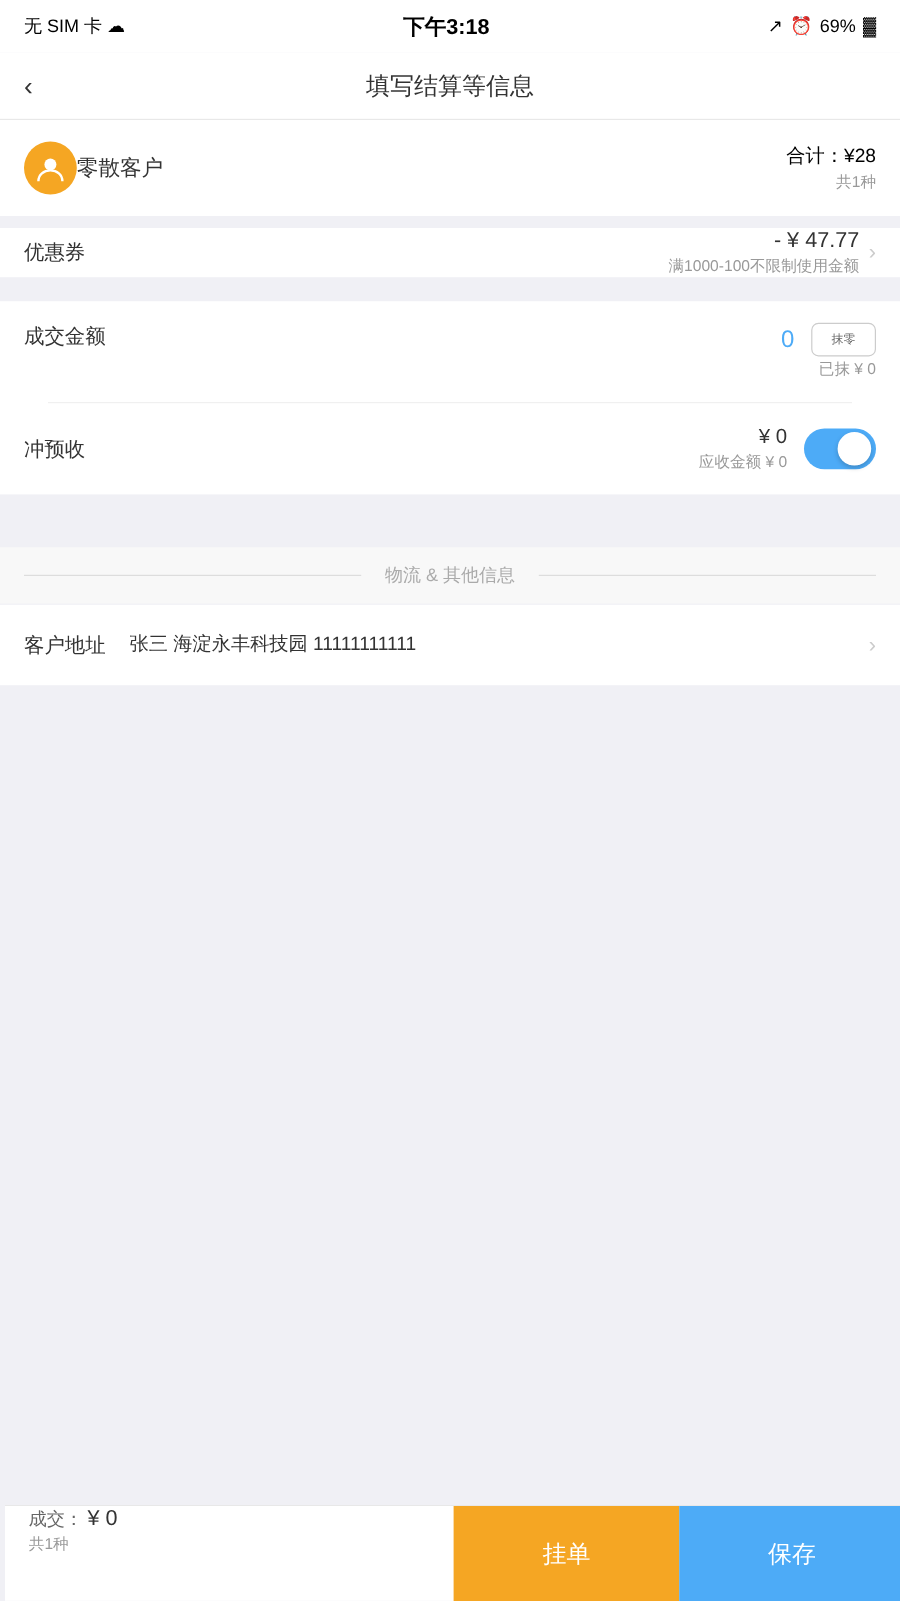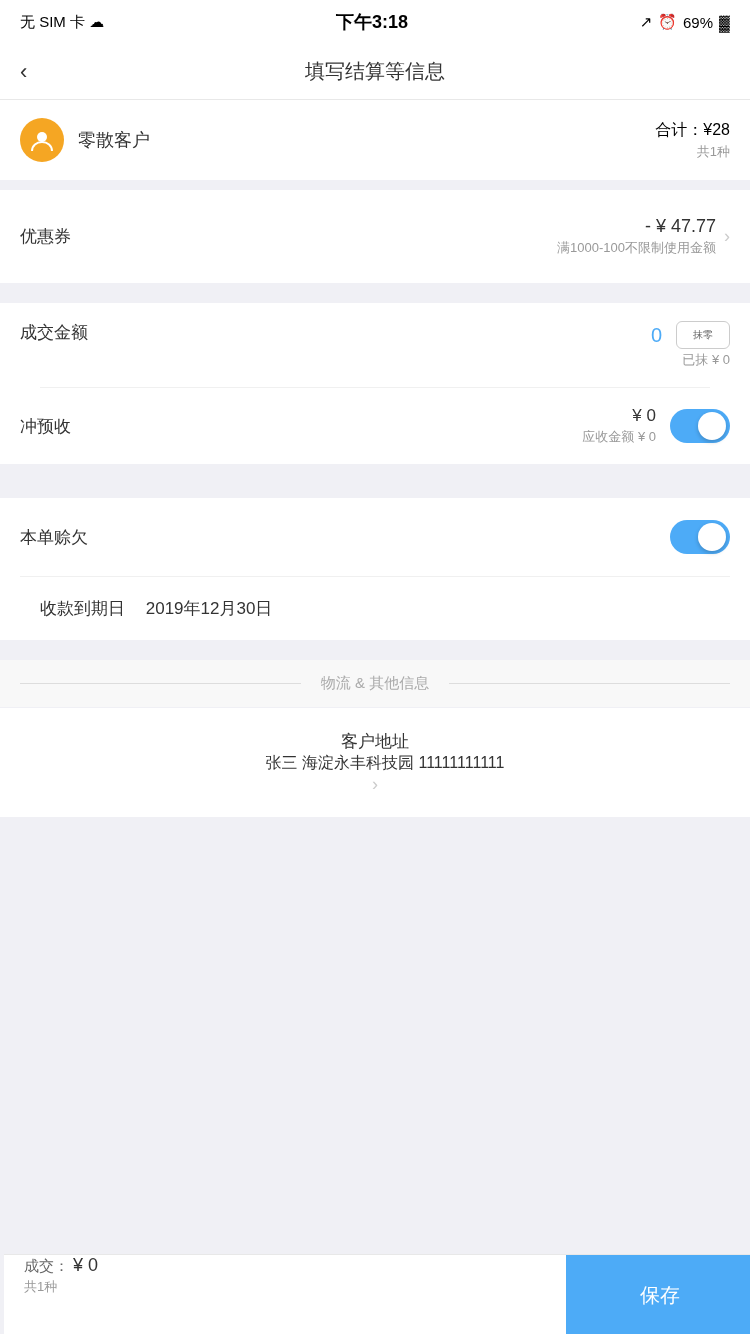--- a/index.html
+++ b/index.html
@@ -66,21 +66,20 @@
     
     .customer-row {
       padding: 18px 20px;
       display: flex;
       align-items: center;
       justify-content: space-between;
     }
     .customer-left {
       display: flex;
       align-items: center;
-      gap: 14px;
     }
     .customer-avatar {
       width: 44px;
       height: 44px;
       border-radius: 50%;
       background: #f5a623;
       display: flex;
       align-items: center;
       justify-content: center;
       font-size: 22px;
@@ -102,21 +101,21 @@
 
     
     .divider {
       height: 1px;
       background: #f0f0f0;
       margin: 0 20px;
     }
 
     
     .coupon-row {
-      padding: 26px 20px;
+      padding: 0 20px;
       display: flex;
       align-items: center;
       justify-content: space-between;
     }
     .coupon-label {
       font-size: 17px;
       color: #333;
     }
     .coupon-right {
       display: flex;
@@ -289,21 +288,20 @@
     .addr-card {
       background: #fff;
       padding: 0 20px;
       margin-top: 1px;
     }
     .addr-row {
       display: flex;
       align-items: center;
       justify-content: space-between;
       padding: 22px 0;
-      flex-direction: column;
     }
     .addr-label {
       font-size: 17px;
       color: #333;
       flex-shrink: 0;
     }
     .addr-value {
       font-size: 16px;
       color: #333;
       margin-left: 20px;
@@ -444,32 +442,20 @@
         </div>
         <div class="toggle">
           <div class="toggle-knob"></div>
         </div>
       </div>
     </div>
   </div>
 
   <div class="section-sep"></div>
 
-  <div class="debit-card">
-    <div class="debit-row">
-      <span class="debit-label">本单赊欠</span>
-      <div class="toggle">
-        <div class="toggle-knob"></div>
-      </div>
-    </div>
-    <div class="due-row">
-      <span>收款到期日</span>
-      <span class="due-date">2019年12月30日</span>
-    </div>
-  </div>
 
   <div class="logistics-sep"></div>
   <div class="logistics-header">
     <div class="logistics-line"></div>
     <span class="logistics-title">物流 &amp; 其他信息</span>
     <div class="logistics-line"></div>
   </div>
 
   <div class="addr-card">
     <div class="addr-row">
@@ -482,16 +468,19 @@
 </div>
 
 <div class="bottom-bar">
   <div class="bottom-info">
     <div style="display:flex;align-items:baseline;gap:4px;">
       <span class="bottom-trans-label">成交：</span>
       <span class="bottom-trans-value">¥ 0</span>
     </div>
     <div class="bottom-count">共1种</div>
   </div>
+  <div class="bottom-btn-hold">
+    <span>挂单</span>
+  </div>
   <div class="bottom-btn-save">
     <span>保存</span>
   </div>
 </div>
 
 </body></html>

